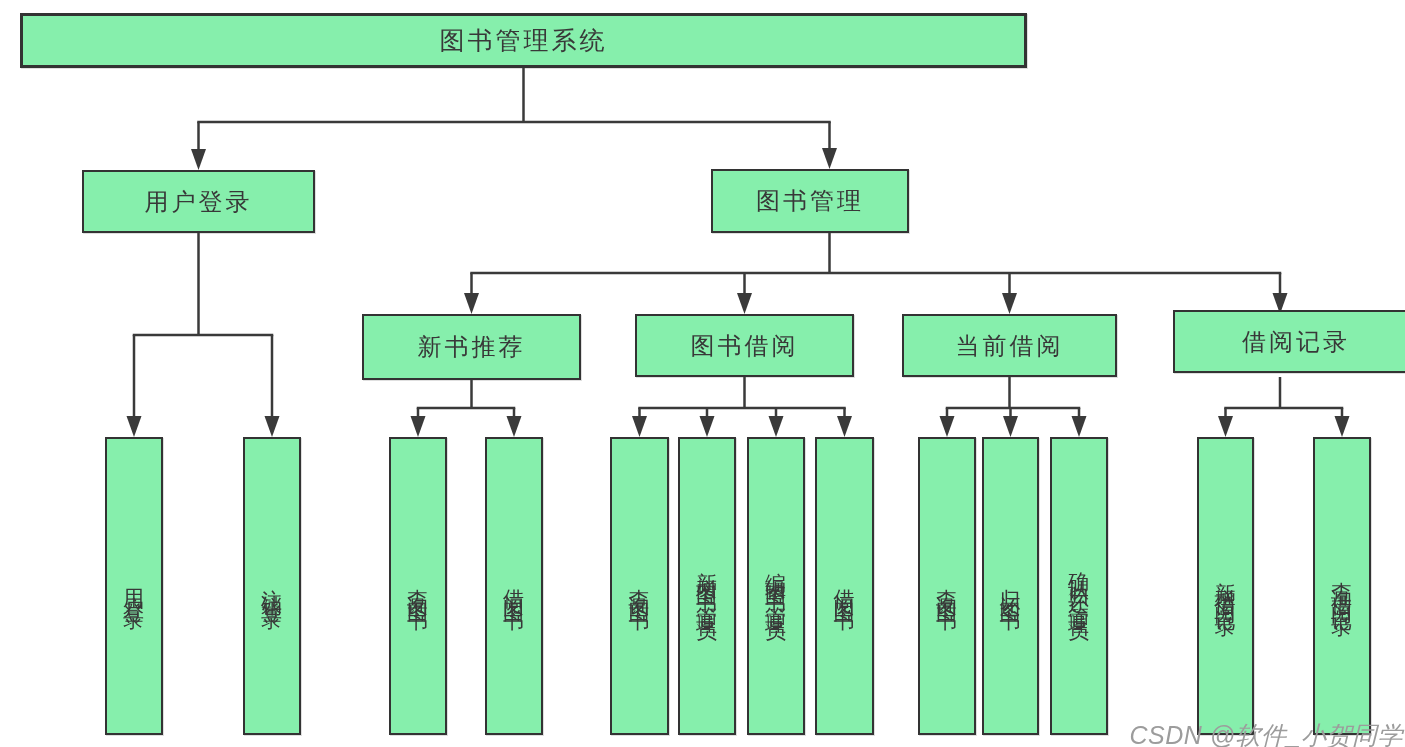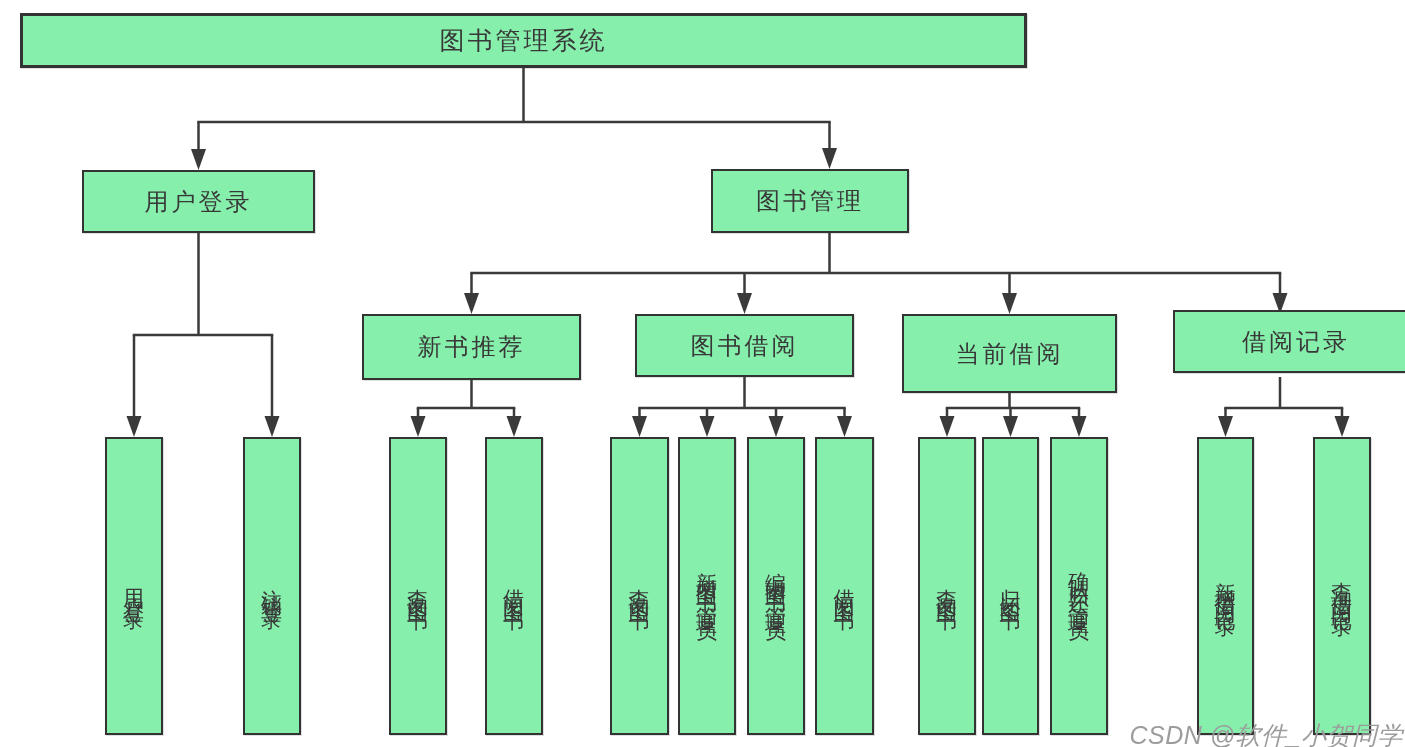--- a/index.html
+++ b/index.html
@@ -117,21 +117,21 @@
   <div class="node hbox" style="left:711px;top:169px;width:198px;height:64px">
     <span class="label">图书管理</span>
   </div>
 
   <div class="node hbox" style="left:362px;top:314px;width:219px;height:66px">
     <span class="label">新书推荐</span>
   </div>
   <div class="node hbox" style="left:635px;top:314px;width:219px;height:63px">
     <span class="label">图书借阅</span>
   </div>
-  <div class="node hbox" style="left:902px;top:314px;width:215px;height:79px">
+  <div class="node hbox" style="left:902px;top:314px;width:215px;height:63px">
     <span class="label">当前借阅</span>
   </div>
   <div class="node hbox" style="left:1173px;top:310px;width:246px;height:63px">
     <span class="label">借阅记录</span>
   </div>
 
   <div class="node leaf" style="left:105px;top:437px;width:58px;height:298px">
     <span class="label">用户登录</span>
   </div>
   <div class="node leaf" style="left:243px;top:437px;width:58px;height:298px">

